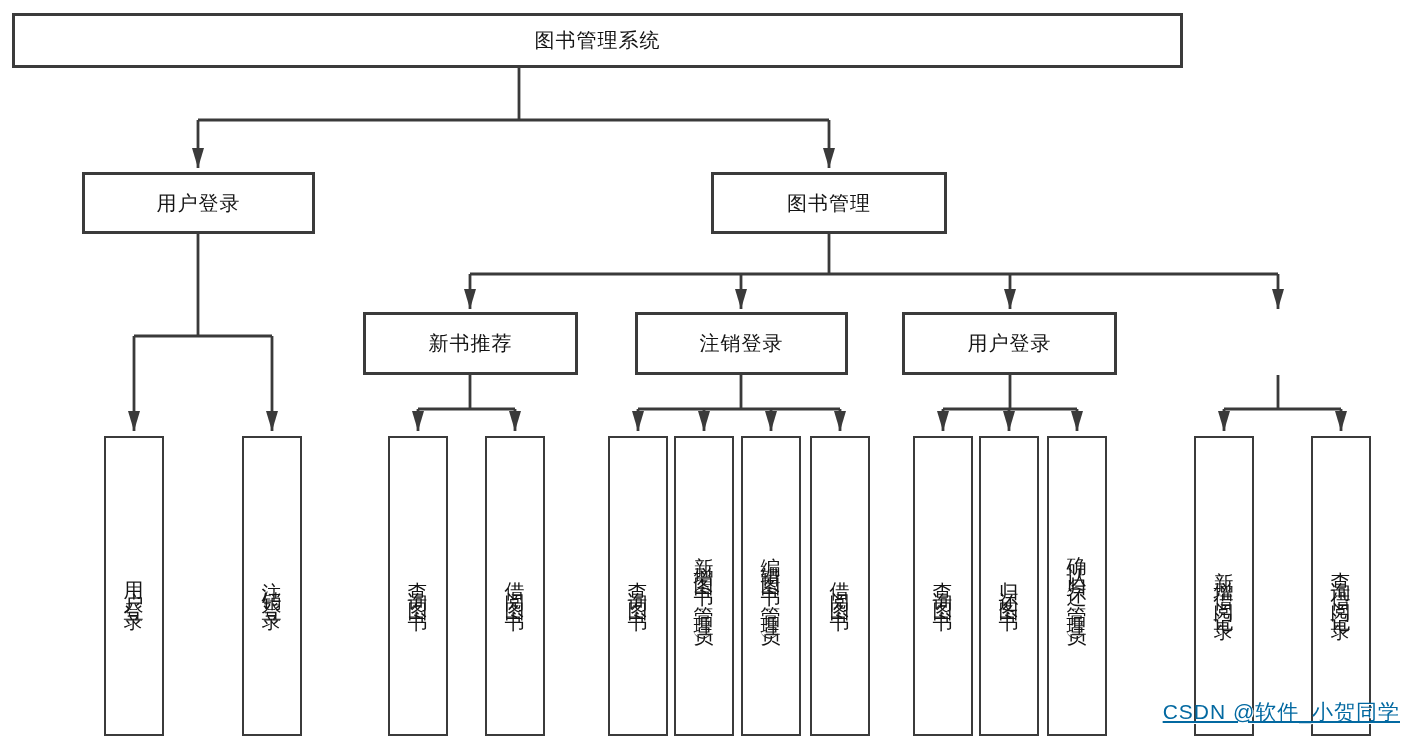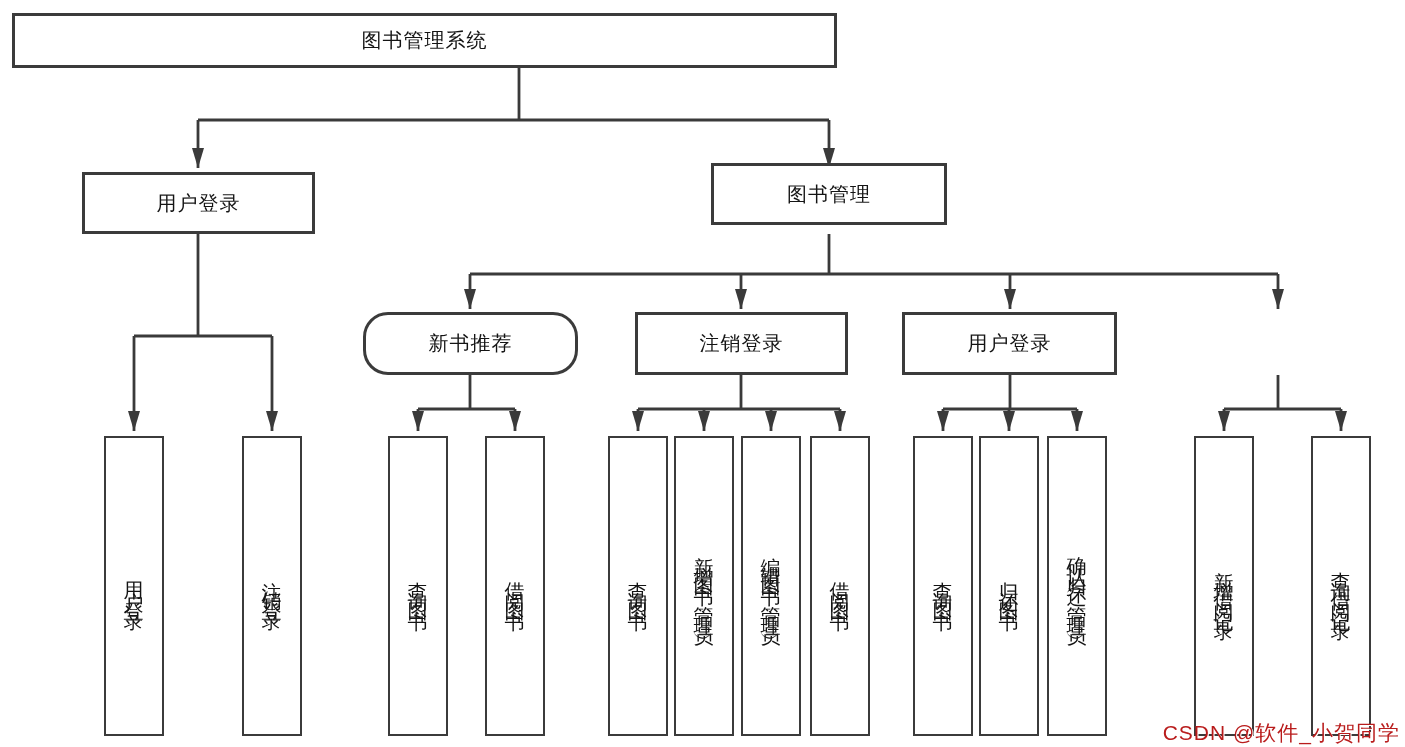--- a/index.html
+++ b/index.html
@@ -40,26 +40,27 @@
     border-width: 2.5px;
     writing-mode: vertical-rl;
     text-orientation: mixed;
     letter-spacing: 10px;
     white-space: normal;
     line-height: 1;
   }
   .watermark {
     position: absolute;
     right: 5px;
-    bottom: 0;
+    bottom: 21px;
     z-index: 3;
-    color: #b91c1c;
+    color: #0369a1;
     font-size: 21px;
     letter-spacing: 1px;
     text-shadow: 1px 1px 0 #ffffff;
+    text-decoration: underline;
   }
 </style>
 </head>
 <body>
 
 <div class="stage">
 
   <svg class="connector-layer" viewBox="0 0 1405 747" xmlns="http://www.w3.org/2000/svg">
     <defs>
       <marker id="arrow" markerUnits="userSpaceOnUse" markerWidth="22" markerHeight="14" refX="20" refY="6" orient="auto">
@@ -101,26 +102,26 @@
     <path class="ln" d="M943 409 V431" marker-end="url(#arrow)"></path>
     <path class="ln" d="M1009 409 V431" marker-end="url(#arrow)"></path>
     <path class="ln" d="M1077 409 V431" marker-end="url(#arrow)"></path>
 
     <path class="ln" d="M1278 375 V409"></path>
     <path class="ln" d="M1224 409 H1341"></path>
     <path class="ln" d="M1224 409 V431" marker-end="url(#arrow)"></path>
     <path class="ln" d="M1341 409 V431" marker-end="url(#arrow)"></path>
   </svg>
 
-  <div class="node" style="left:12px; top:13px; width:825px; height:55px;">图书管理系统</div>
+  <div class="node" style="left:12px; top:13px; width:1171px; height:55px;">图书管理系统</div>
 
   <div class="node" style="left:82px; top:172px; width:233px; height:62px;">用户登录</div>
-  <div class="node" style="left:711px; top:163px; width:236px; height:62px;">图书管理</div>
+  <div class="node" style="left:711px; top:172px; width:236px; height:62px;">图书管理</div>
 
-  <div class="node" style="left:363px; top:312px; width:215px; height:63px;border-radius:25px;">新书推荐</div>
+  <div class="node" style="left:363px; top:312px; width:215px; height:63px;">新书推荐</div>
   <div class="node" style="left:635px; top:312px; width:213px; height:63px;">注销登录</div>
   <div class="node" style="left:902px; top:312px; width:215px; height:63px;">用户登录</div>
 
   <div class="node vert" style="left:104px; top:436px; width:60px; height:300px;">用户登录</div>
   <div class="node vert" style="left:242px; top:436px; width:60px; height:300px;">注销登录</div>
 
   <div class="node vert" style="left:388px; top:436px; width:60px; height:300px;">查询图书</div>
   <div class="node vert" style="left:485px; top:436px; width:60px; height:300px;">借阅图书</div>
 
   <div class="node vert" style="left:608px; top:436px; width:60px; height:300px;">查询图书</div>

